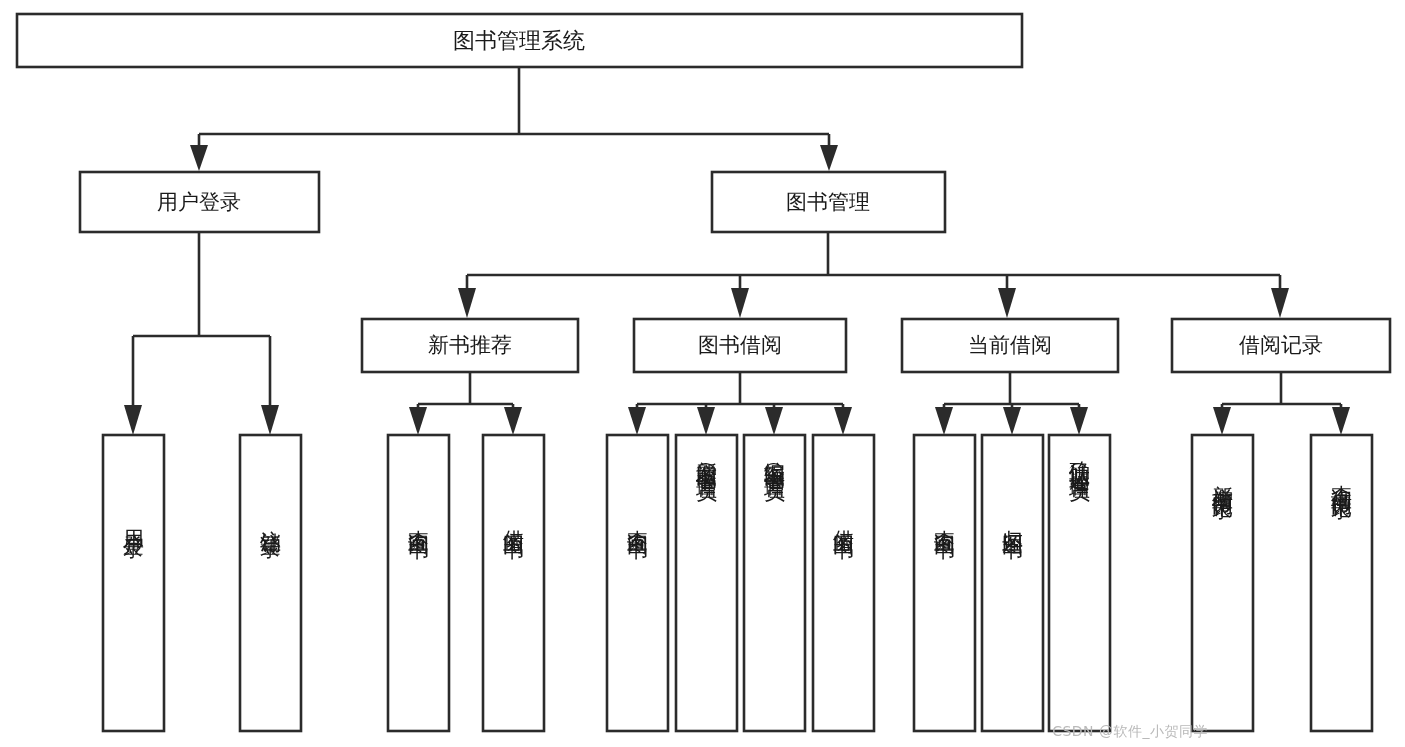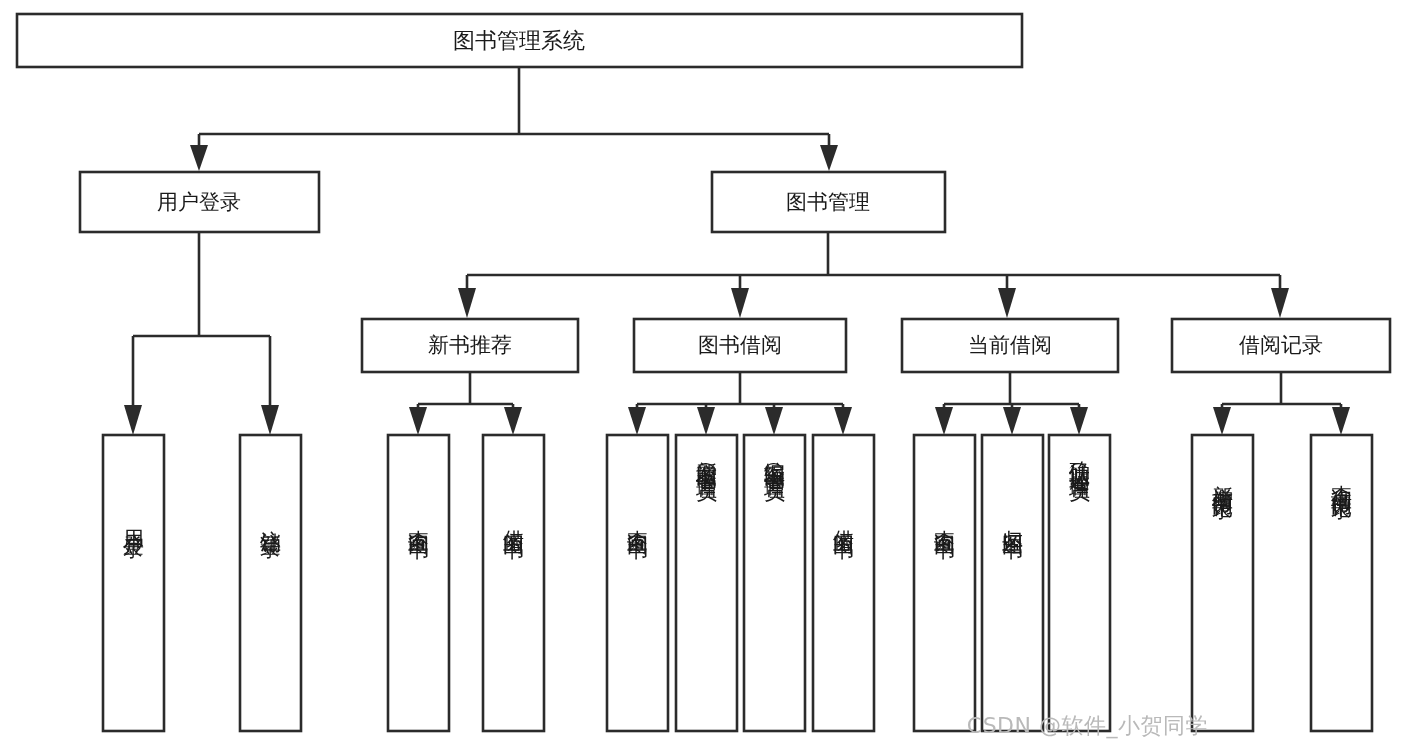--- a/index.html
+++ b/index.html
@@ -69,21 +69,21 @@
     white-space: nowrap;
     text-align: center;
     transform: translateX(-50%);
     pointer-events: none;
   }
   #watermark {
     position: absolute;
     right: 8px;
     bottom: 6px;
     font-family: "DejaVu Sans", "Liberation Sans", sans-serif;
-    font-size: 22px;
+    font-size: 14px;
     color: #b9b9b9;
     letter-spacing: 0.5px;
     white-space: nowrap;
   }
 </style>
 </head>
 <body>
 
 <div id="diagram-root">
 

